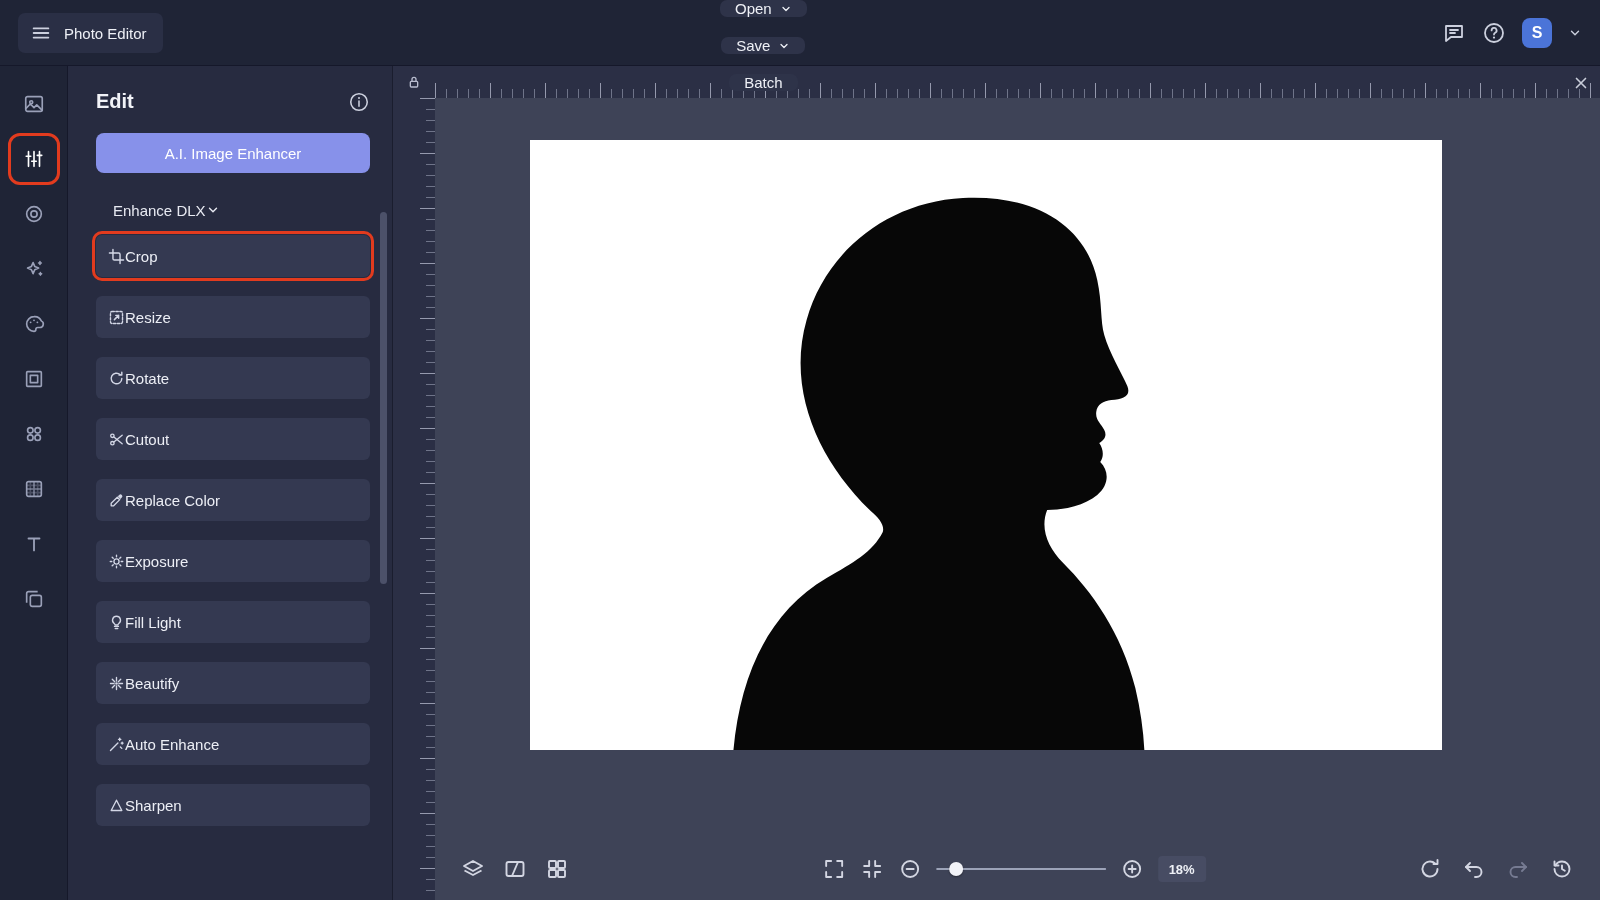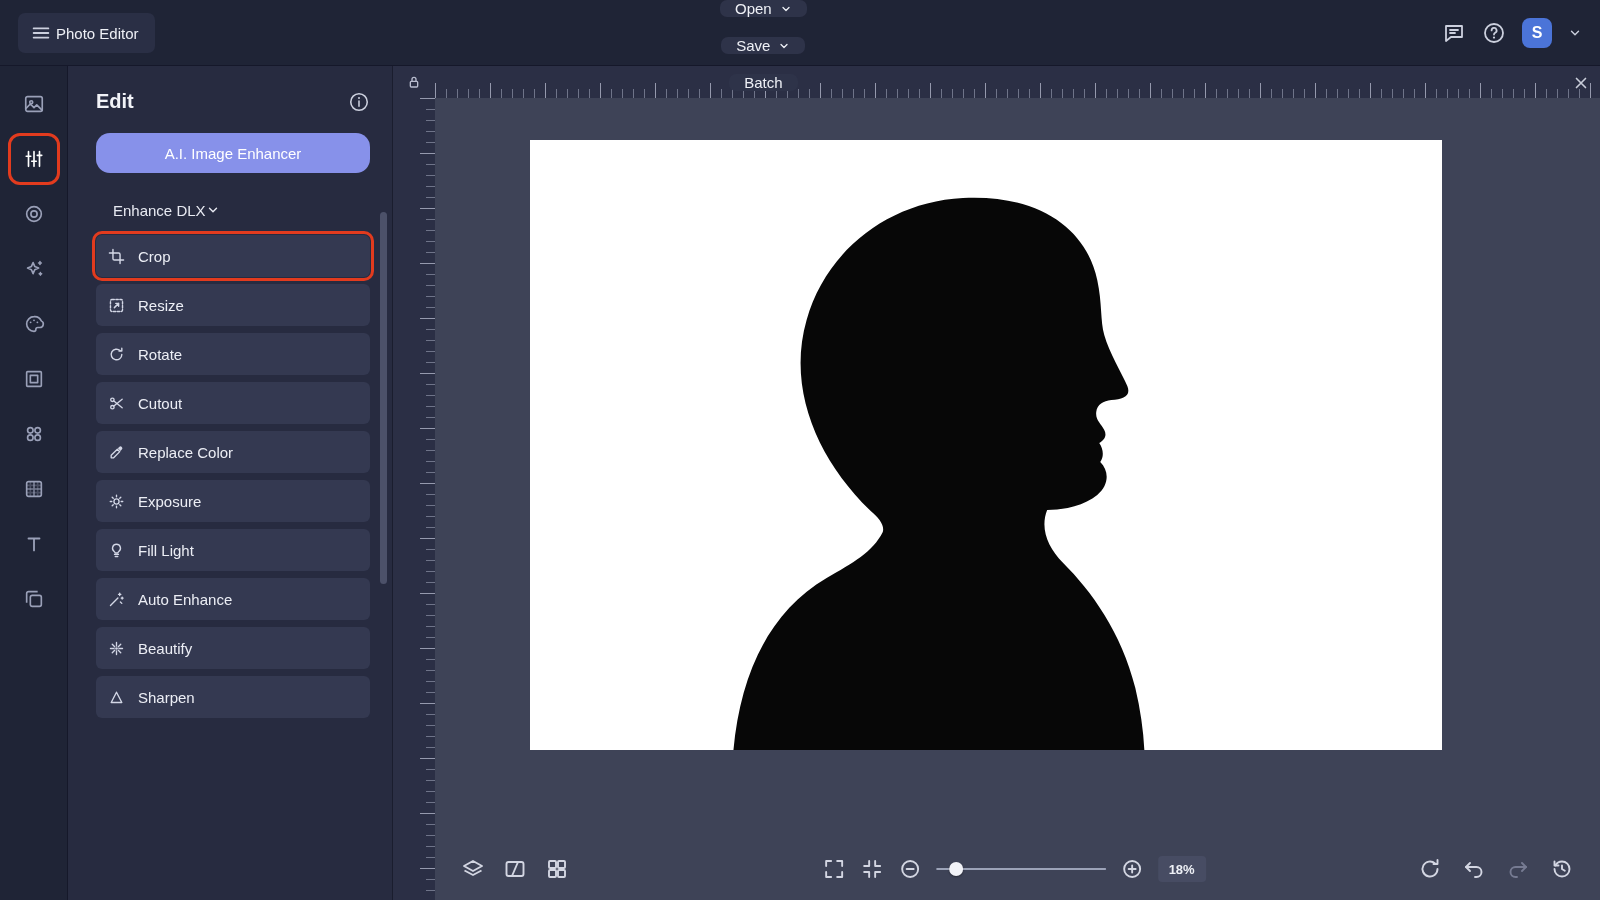--- a/index.html
+++ b/index.html
@@ -2,42 +2,42 @@
 <html><head>
 <meta charset="utf-8">
 <style>
   * { box-sizing: border-box; margin: 0; padding: 0; }
   html, body { width: 1600px; height: 900px; overflow: hidden; background: #1f2436; }
   body { font-family: "Liberation Sans", sans-serif; color: #eceef5; }
   .app { position: relative; width: 1600px; height: 900px; background: #1f2436; }
 
   
   .topbar { position: absolute; top: 0; left: 0; right: 0; height: 66px; background: #1f2436; border-bottom: 1px solid #15182a; z-index: 5; }
-  .app-chip { position: absolute; left: 18px; top: 13px; height: 40px; display: flex; align-items: center; gap: 4px; background: #2a2f45; border-radius: 7px; padding: 0 16px 0 12px; cursor: pointer; }
+  .app-chip { position: absolute; left: 18px; top: 13px; height: 40px; display: flex; align-items: center; gap: 12px; background: #2a2f45; border-radius: 7px; padding: 0 16px 0 12px; cursor: pointer; }
   .app-title { font-size: 15px; color: #eef0f6; }
   .tb-center { position: absolute; left: 720px; top: 0; height: 66px; display: flex; align-items: center; gap: 20px; flex-direction: column; }
   .tb-btn { display: flex; align-items: center; gap: 8px; height: 38px; padding: 0 15px; background: #2e3349; border: none; border-radius: 7px; color: #eef0f6; font-size: 15px; font-family: inherit; cursor: pointer; }
   .tb-right { position: absolute; right: 18px; top: 0; height: 66px; display: flex; align-items: center; gap: 16px; }
   .icon-btn { background: none; border: none; color: #ccd0de; cursor: pointer; display: flex; align-items: center; justify-content: center; padding: 0; }
   .avatar { width: 30px; height: 30px; border-radius: 8px; background: #4b74d8; color: #fff; font-size: 16px; font-weight: bold; display: flex; align-items: center; justify-content: center; cursor: pointer; }
 
   
   .rail { position: absolute; left: 0; top: 66px; bottom: 0; width: 68px; background: #1f2436; border-right: 1px solid #15182a; display: flex; flex-direction: column; align-items: center; padding-top: 16px; gap: 11px; z-index: 4; }
   .rail-btn { width: 44px; height: 44px; display: flex; align-items: center; justify-content: center; background: none; border: none; color: #9aa0b8; cursor: pointer; border-radius: 8px; }
   .rail-btn.active { color: #ffffff; }
   .annotate-box { outline: 3px solid #e23b1e; outline-offset: 1px; }
 
   
   .panel { position: absolute; left: 68px; top: 66px; bottom: 0; width: 325px; background: #272b40; border-right: 1px solid #1a1d2e; padding: 24px 22px 16px 28px; overflow: hidden; z-index: 3; }
   .panel-head { display: flex; align-items: center; justify-content: space-between; margin-bottom: 20px; }
   .panel-title { font-size: 20px; font-weight: bold; color: #f2f3f8; }
-  .enhancer-btn { width: 100%; height: 40px; border: none; border-radius: 14px; background: #8791ea; color: #ffffff; font-size: 15px; font-family: inherit; cursor: pointer; margin-bottom: 14px; }
+  .enhancer-btn { width: 100%; height: 40px; border: none; border-radius: 8px; background: #8791ea; color: #ffffff; font-size: 15px; font-family: inherit; cursor: pointer; margin-bottom: 14px; }
   .section-row { height: 46px; display: flex; align-items: center; justify-content: flex-start; color: #e8eaf2; font-size: 15px; cursor: pointer; margin-left: 17px; }
   .tool-list { margin-top: 2px; }
-  .tool-item { height: 42px; display: flex; align-items: center; gap: 13px; background: #343951; border-radius: 6px; margin-bottom: 7px; padding: 0 12px; font-size: 15px; color: #eceef5; cursor: pointer; }
+  .tool-item { height: 42px; display: flex; align-items: center; background: #343951; border-radius: 6px; margin-bottom: 19px; padding: 0 12px; font-size: 15px; color: #eceef5; cursor: pointer; }
   .tool-item .ic { color: #d3d7e6; flex: 0 0 auto; }
   .panel-scrollbar { position: absolute; right: 5px; top: 146px; width: 7px; height: 372px; border-radius: 4px; background: #4c5169; }
 
   
   .workspace { position: absolute; left: 393px; top: 66px; right: 0; bottom: 0; background: #3e4357; overflow: hidden; }
   .ruler-corner { position: absolute; left: 0; top: 0; width: 42px; height: 32px; background: #2b2f45; display: flex; align-items: center; justify-content: center; color: #b9bdcf; z-index: 2; }
   .ruler-h { position: absolute; left: 42px; right: 0; top: 0; height: 32px; background-color: #2b2f45;
     background-image:
       repeating-linear-gradient(to right, #9599ad 0 1px, transparent 1px 55px),
       repeating-linear-gradient(to right, #6f7489 0 1px, transparent 1px 11px);
@@ -270,32 +270,32 @@
       <div class="tool-item">
         <svg class="ic" width="17" height="17" viewBox="0 0 24 24" fill="none" stroke="currentColor" stroke-width="1.9" stroke-linecap="round" stroke-linejoin="round">
             <path d="M9.2 17.5h5.6M10.2 20.5h3.6"></path>
             <path d="M12 3.2a5.6 5.6 0 0 1 3.2 10.2c-.7.5-1.2 1.2-1.2 2.1h-4c0-.9-.5-1.6-1.2-2.1A5.6 5.6 0 0 1 12 3.2z"></path>
           </svg>
         <span>Fill Light</span>
       </div>
 
       <div class="tool-item">
         <svg class="ic" width="17" height="17" viewBox="0 0 24 24" fill="none" stroke="currentColor" stroke-width="1.9" stroke-linecap="round">
+            <circle cx="12" cy="12" r="1.8" fill="currentColor" stroke="none"></circle>
+            <path d="M12 3.5v5M12 15.5v5M3.5 12h5M15.5 12h5M6 6l3.5 3.5M14.5 14.5 18 18M18 6l-3.5 3.5M9.5 14.5 6 18"></path>
+          </svg>
+        <span>Beautify</span>
+      </div>
+
+      <div class="tool-item">
+        <svg class="ic" width="17" height="17" viewBox="0 0 24 24" fill="none" stroke="currentColor" stroke-width="1.9" stroke-linecap="round">
             <path d="M3.5 20.5 14 10"></path>
             <path d="M16.5 3v3.4M14.8 4.7h3.4M20 8.6v2.8M18.6 10h2.8M17.5 15.5l2 2"></path>
           </svg>
         <span>Auto Enhance</span>
-      </div>
-
-      <div class="tool-item">
-        <svg class="ic" width="17" height="17" viewBox="0 0 24 24" fill="none" stroke="currentColor" stroke-width="1.9" stroke-linecap="round">
-            <circle cx="12" cy="12" r="1.8" fill="currentColor" stroke="none"></circle>
-            <path d="M12 3.5v5M12 15.5v5M3.5 12h5M15.5 12h5M6 6l3.5 3.5M14.5 14.5 18 18M18 6l-3.5 3.5M9.5 14.5 6 18"></path>
-          </svg>
-        <span>Beautify</span>
       </div>
 
 
 
       <div class="tool-item">
         <svg class="ic" width="17" height="17" viewBox="0 0 24 24" fill="none" stroke="currentColor" stroke-width="1.9" stroke-linejoin="round">
             <path d="M12 4.5 19.5 19h-15z"></path>
           </svg>
         <span>Sharpen</span>
       </div>

